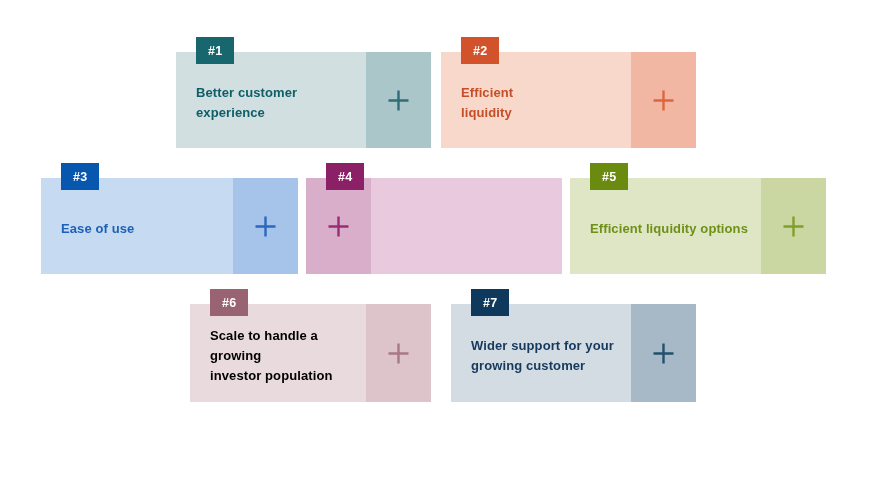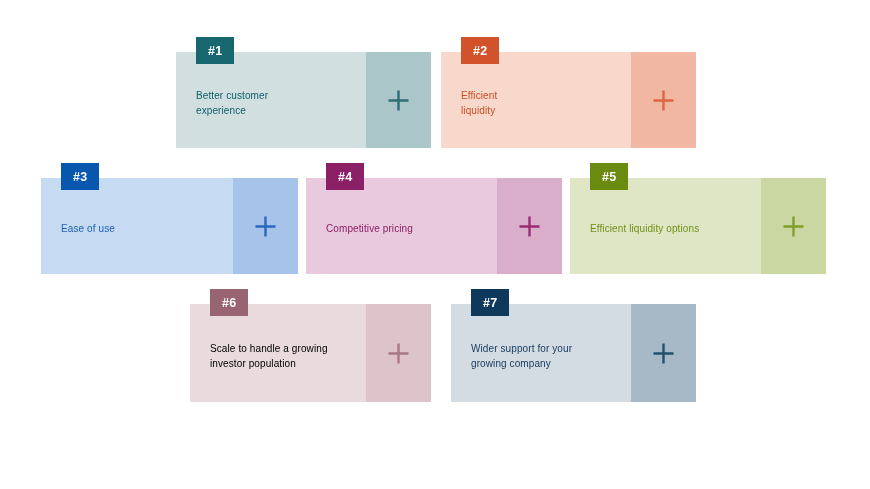--- a/index.html
+++ b/index.html
@@ -34,22 +34,22 @@
     letter-spacing: 0.2px;
     z-index: 2;
   }
   .body {
     flex: 1 1 auto;
     display: flex;
     align-items: center;
     padding: 6px 6px 0 20px;
   }
   .label {
-    font-size: 10px;
-    font-weight: 400;
+    font-size: 13px;
+    font-weight: 700;
     line-height: 1.55;
     letter-spacing: 0.1px;
     white-space: pre-line;
   }
   .accent {
     flex: 0 0 65px;
     display: flex;
     align-items: center;
     justify-content: center;
   }
@@ -102,23 +102,20 @@
     </div>
     <div class="accent" style="background: rgb(166, 195, 233);">
       <svg class="plus" width="23" height="23" viewBox="0 0 23 23" fill="none" stroke="currentColor" stroke-width="2.4" style="color: rgb(45, 103, 189);">
           <path d="M11.5 1.5v20M1.5 11.5h20"></path>
         </svg>
     </div>
   </div>
 
   <div class="card c4" style="background: rgb(232, 201, 221);">
     <div class="badge" style="background: rgb(140, 32, 103);">#4</div>
-    <div class="body">
-      <div class="label" style="color: rgb(140, 32, 103);">Competitive pricing</div>
-    </div>
     <div class="accent" style="background: rgb(217, 174, 203);">
       <svg class="plus" width="23" height="23" viewBox="0 0 23 23" fill="none" stroke="currentColor" stroke-width="2.4" style="color: rgb(154, 44, 114);">
           <path d="M11.5 1.5v20M1.5 11.5h20"></path>
         </svg>
     </div>
   </div>
 
   <div class="card c5" style="background: rgb(223, 230, 198);">
     <div class="badge" style="background: rgb(107, 139, 16);">#5</div>
     <div class="body">
@@ -141,21 +138,21 @@
       <svg class="plus" width="23" height="23" viewBox="0 0 23 23" fill="none" stroke="currentColor" stroke-width="2.4" style="color: rgb(168, 120, 132);">
           <path d="M11.5 1.5v20M1.5 11.5h20"></path>
         </svg>
     </div>
   </div>
 
   <div class="card c7" style="background: rgb(212, 220, 227);">
     <div class="badge" style="background: rgb(14, 57, 92);">#7</div>
     <div class="body">
       <div class="label" style="color: rgb(21, 57, 93);">Wider support for your
-growing company</div>
+growing customer</div>
     </div>
     <div class="accent" style="background: rgb(167, 185, 198);">
       <svg class="plus" width="23" height="23" viewBox="0 0 23 23" fill="none" stroke="currentColor" stroke-width="2.4" style="color: rgb(35, 80, 110);">
           <path d="M11.5 1.5v20M1.5 11.5h20"></path>
         </svg>
     </div>
   </div>
 
 </div>
 

